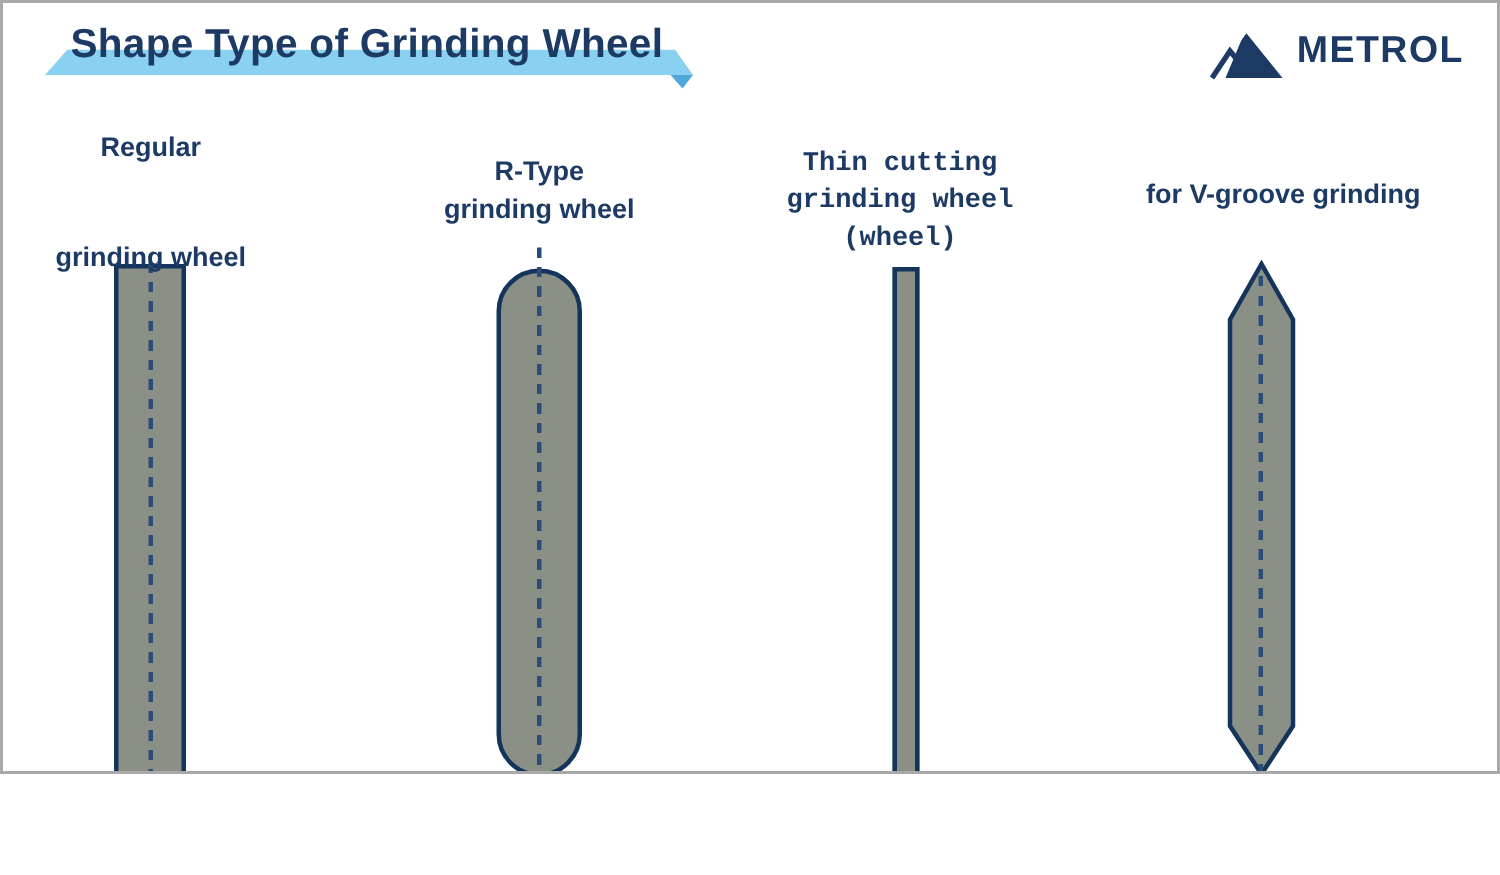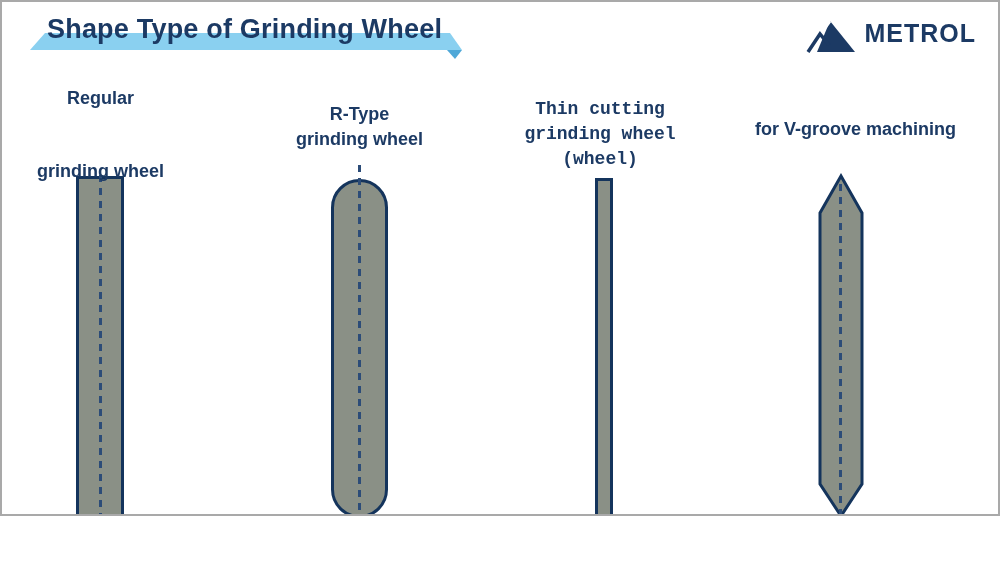--- a/index.html
+++ b/index.html
@@ -121,21 +121,21 @@
     <div class="label-box box-thin">
       <span>Thin cutting</span>
       <span>grinding wheel</span>
       <span>(wheel)</span>
     </div>
     <div class="shape shape-thin"></div>
   </div>
 
   <div>
     <div class="label-box box-tapered">
-      <span>for V-groove machining</span>
+      <span>for V-groove grinding</span>
     </div>
     <svg class="shape-tapered" width="48" height="346" viewBox="0 0 48 346" xmlns="http://www.w3.org/2000/svg">
       <polygon points="24,3 45,40 45,311 24,343 3,311 3,40" fill="var(--fill-gray)" stroke="var(--shape-border)" stroke-width="3" stroke-linejoin="miter"></polygon>
     </svg>
     <div class="centerline line-tapered"></div>
   </div>
 
 </div>
 
 </body></html>

